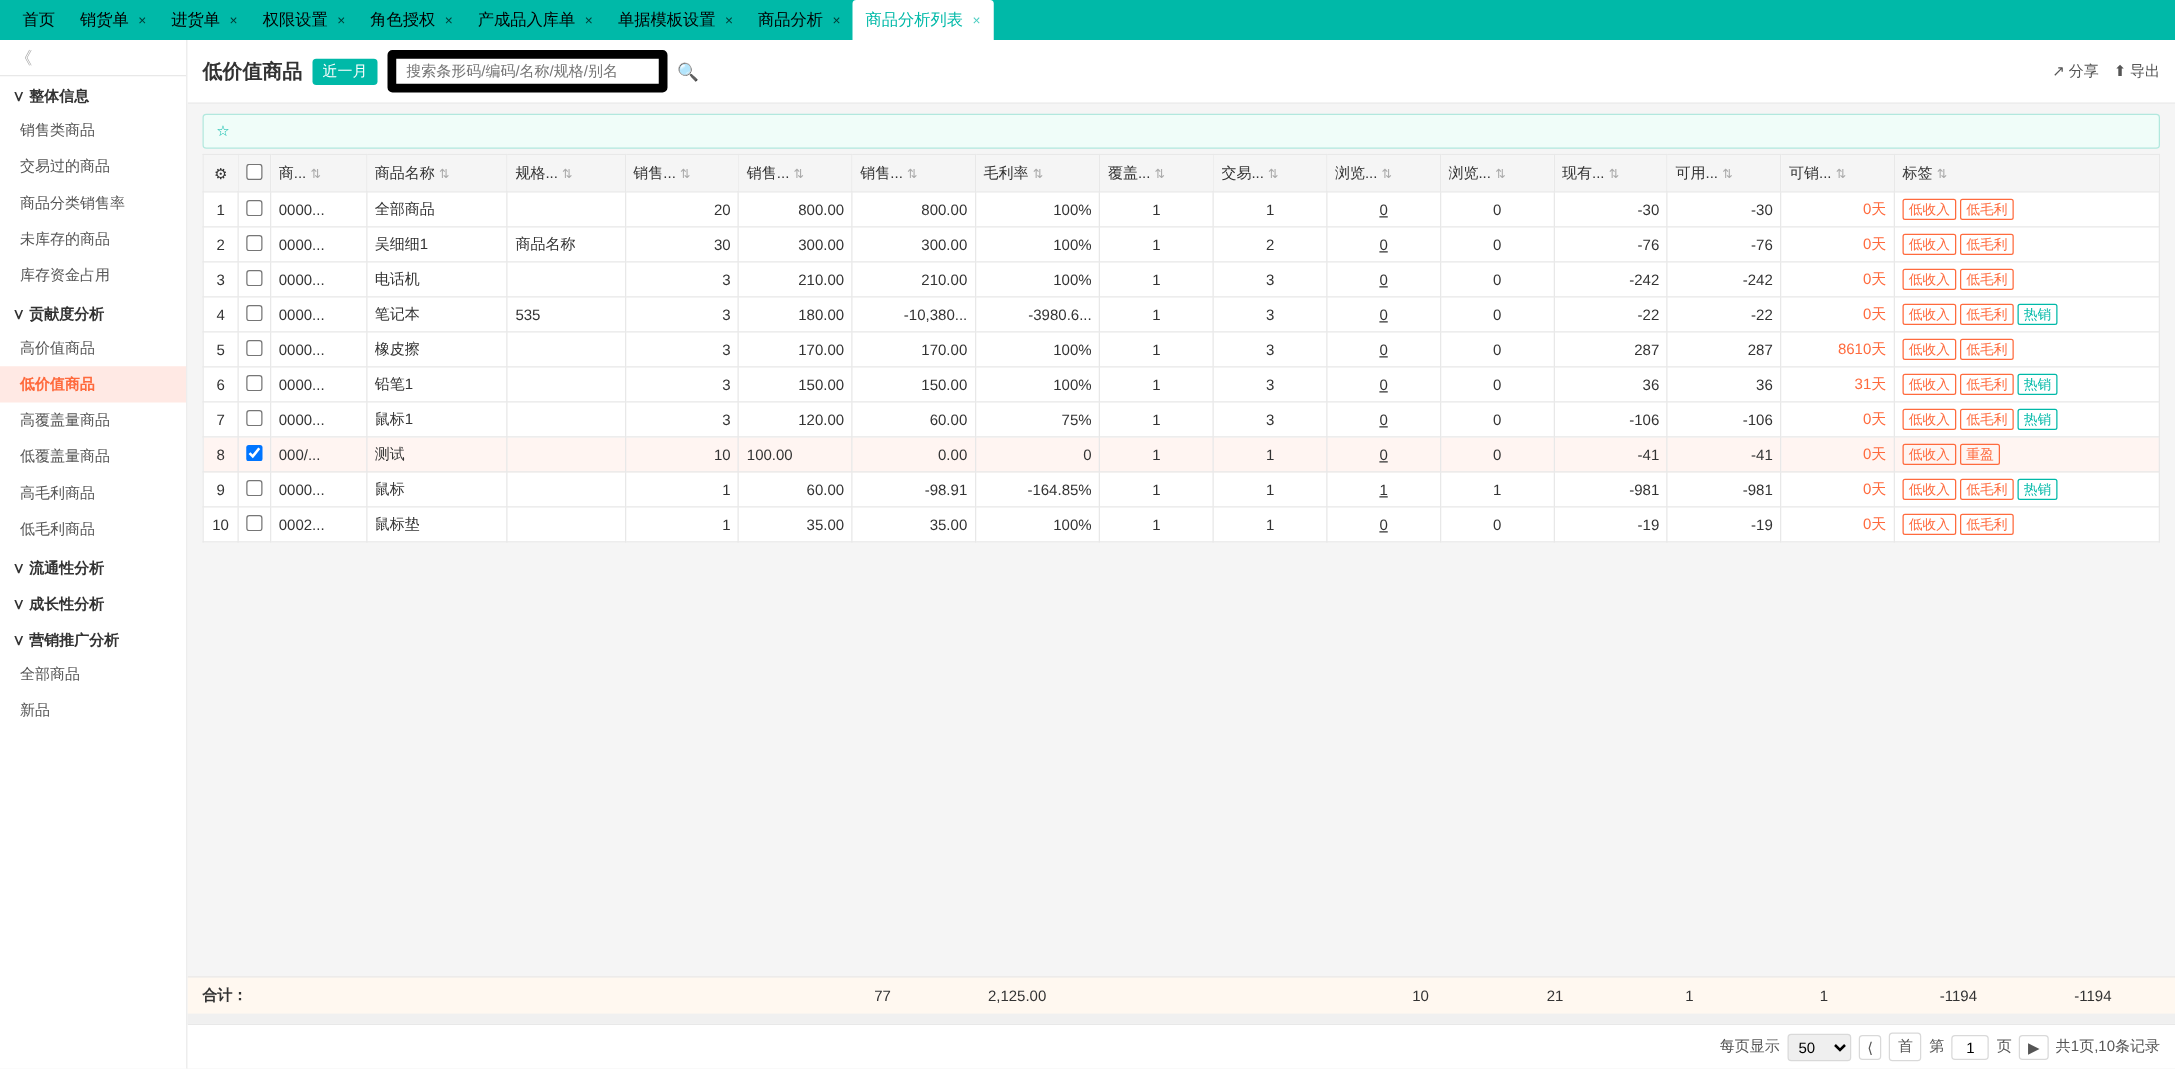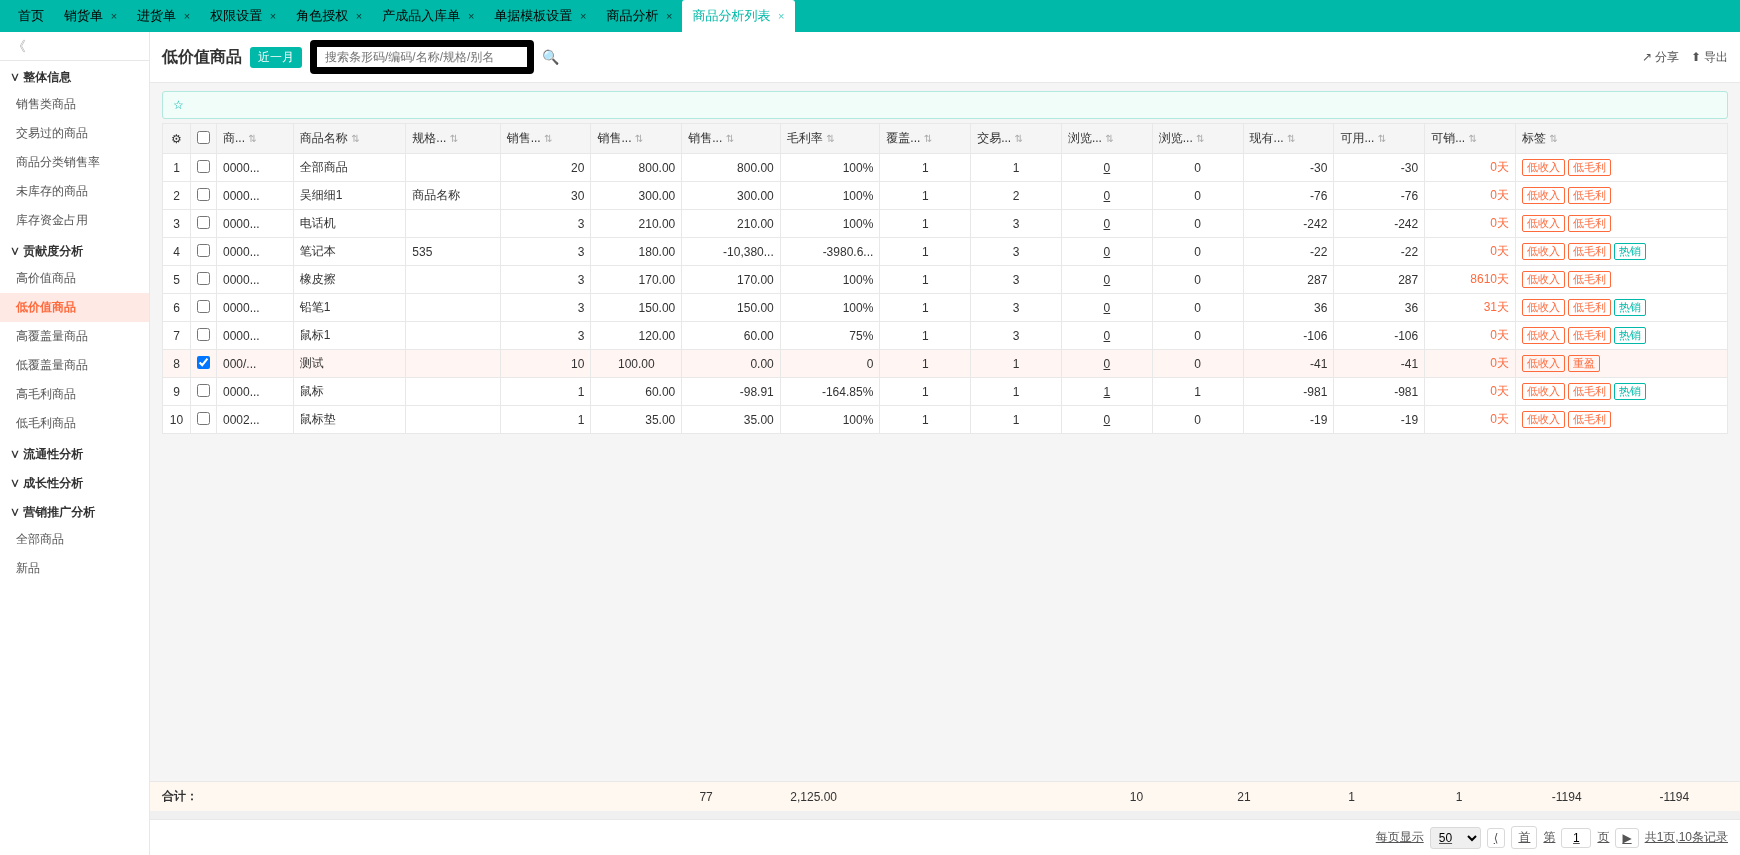--- a/index.html
+++ b/index.html
@@ -218,21 +218,20 @@
     .pagination-bar {
       background: #fff;
       border-top: 1px solid #e8e8e8;
       padding: 6px 12px;
       display: flex;
       align-items: center;
       justify-content: flex-end;
       gap: 6px;
       font-size: 12px;
       color: #555;
-      text-decoration: underline;
     }
     .pagination-bar select {
       border: 1px solid #d9d9d9;
       border-radius: 3px;
       padding: 2px 4px;
       font-size: 12px;
     }
     .page-btn {
       background: none;
       border: 1px solid #d9d9d9;
@@ -530,21 +529,21 @@
                 </div>
               </td>
     </tr>
             <tr class="highlighted">
       <td style="text-align:center">8</td>
       <td style="text-align:center"><input type="checkbox" checked="" style=""></td>
       <td>000/...</td>
       <td>测试</td>
       <td></td>
       <td style="text-align:right">10</td>
-      <td style="text-align:center">100.00</td>
+      <td style="text-align:left">100.00</td>
       <td style="text-align:right">0.00</td>
       <td style="text-align:right">0</td>
       <td style="text-align:center">1</td>
       <td style="text-align:center">1</td>
       <td style="text-align:center; text-decoration:underline;cursor:pointer;">0</td>
       <td style="text-align:center">0</td>
       <td style="text-align:right">-41</td>
       <td style="text-align:right">-41</td>
       <td style="text-align:right; color:#ff6a3d">0天</td>
       <td>

